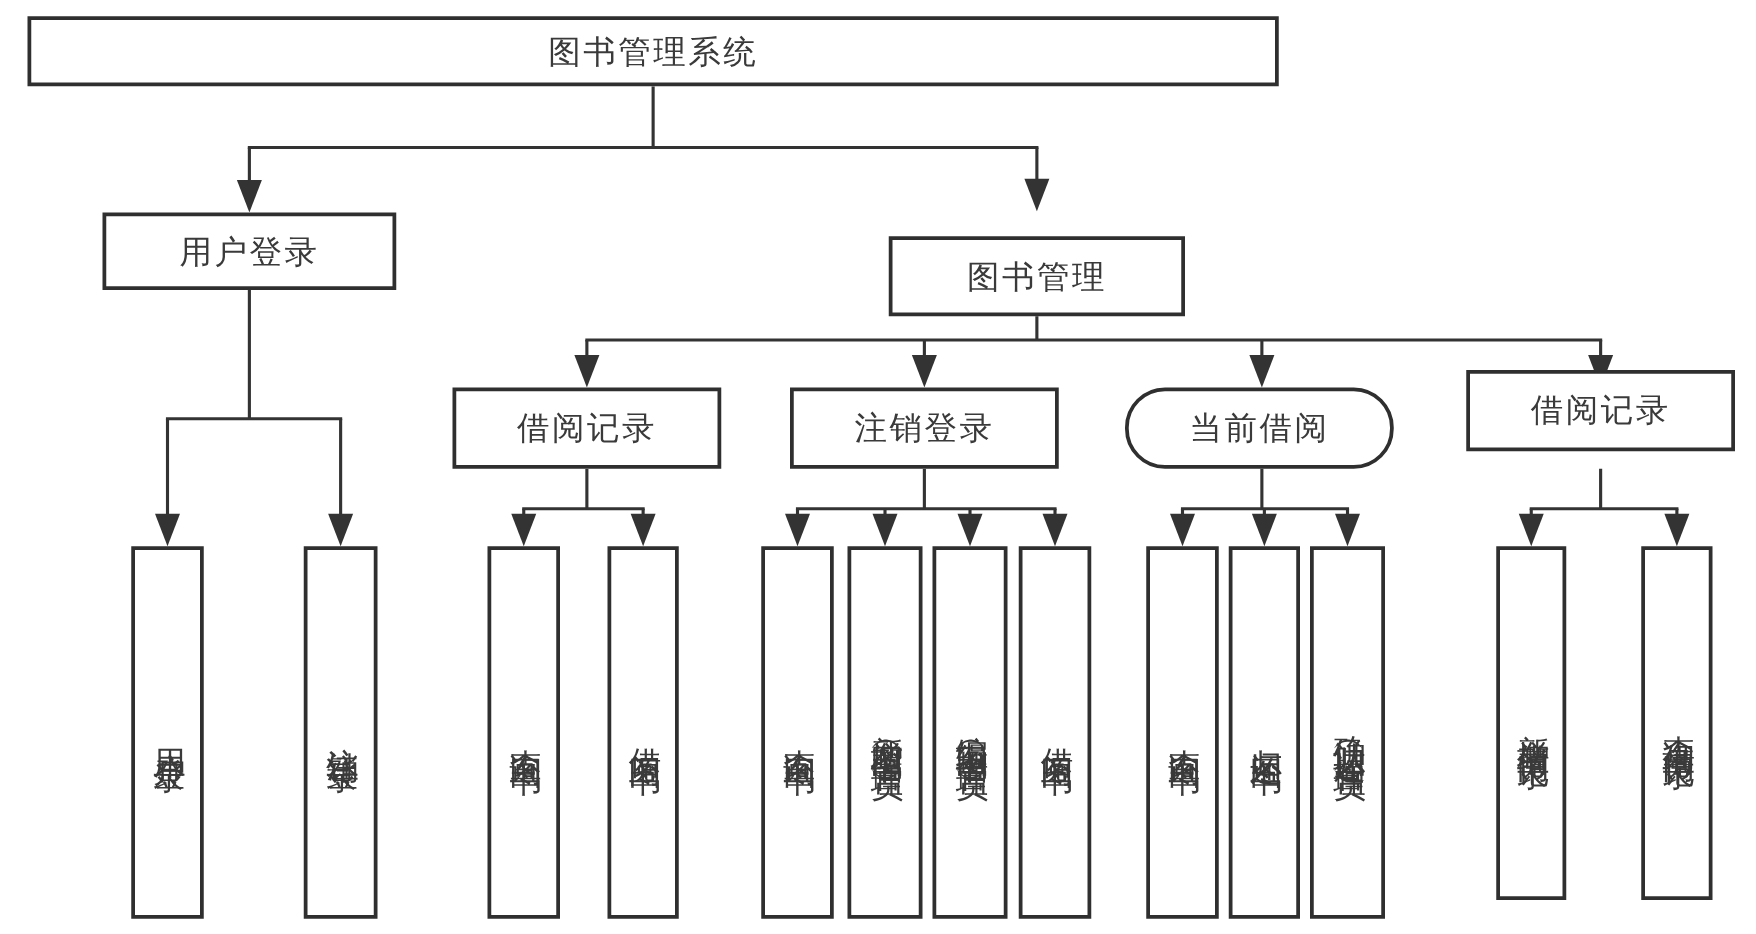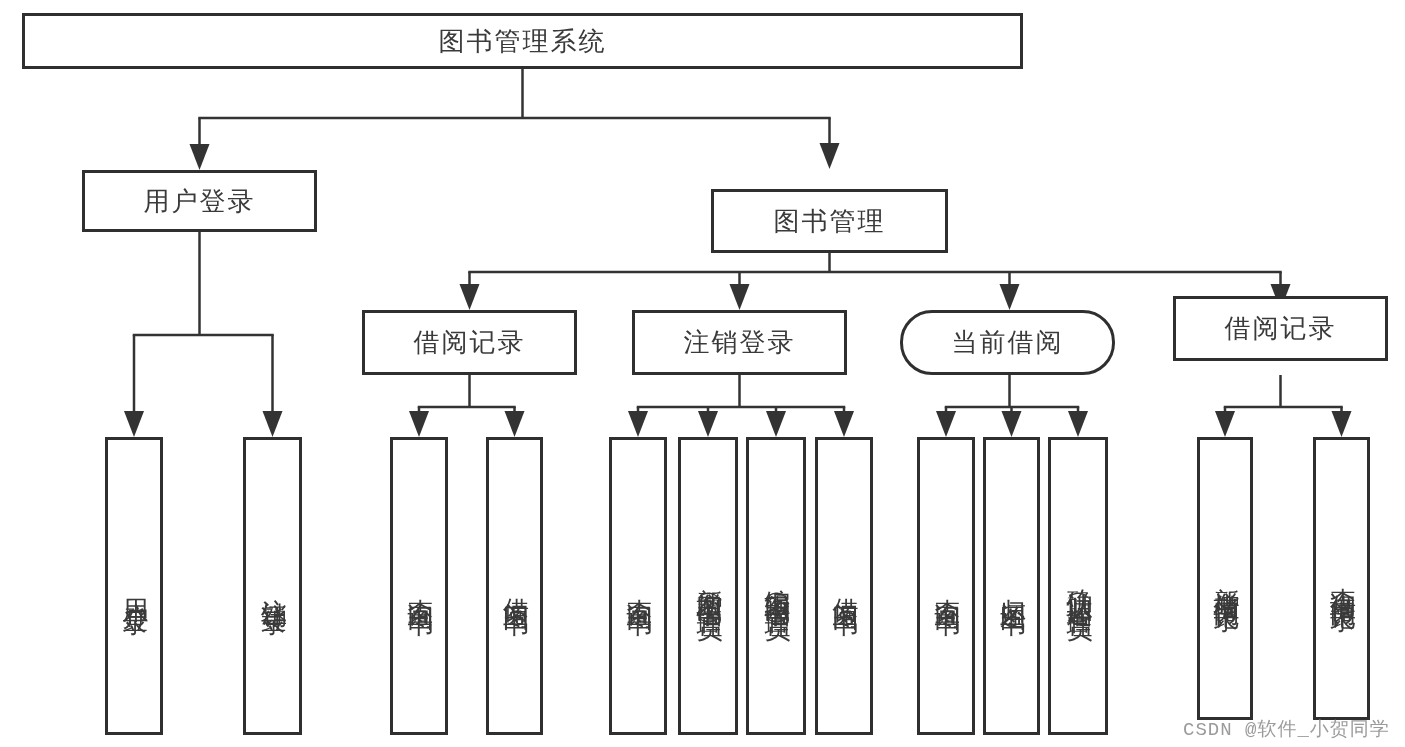--- a/index.html
+++ b/index.html
@@ -168,14 +168,13 @@
     <span class="vtext">确认归还（管理员）</span>
   </div>
 
   <div class="node" style="left:1197px; top:437px; width:56px; height:283px;">
     <span class="vtext">新增借阅记录</span>
   </div>
   <div class="node" style="left:1313px; top:437px; width:57px; height:283px;">
     <span class="vtext">查询借阅记录</span>
   </div>
 
-  <div class="watermark">CSDN @软件_小贺同学</div>
 </div>
 
 </body></html>

